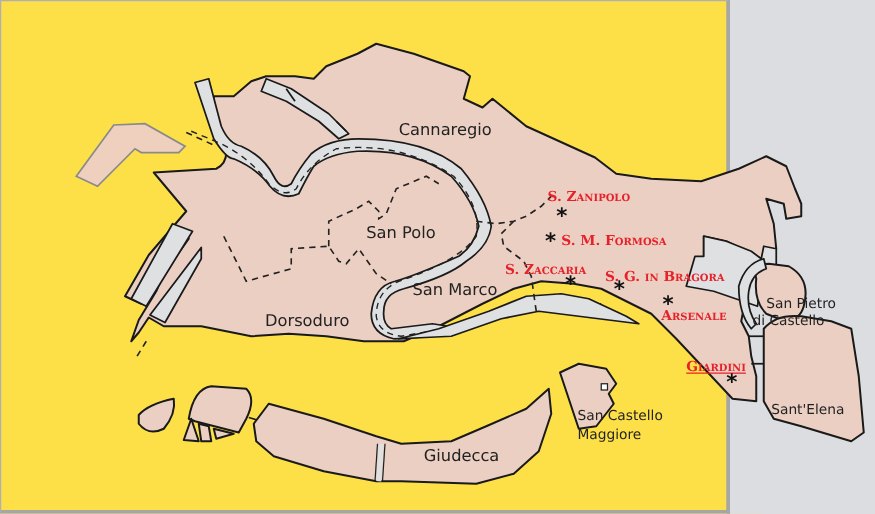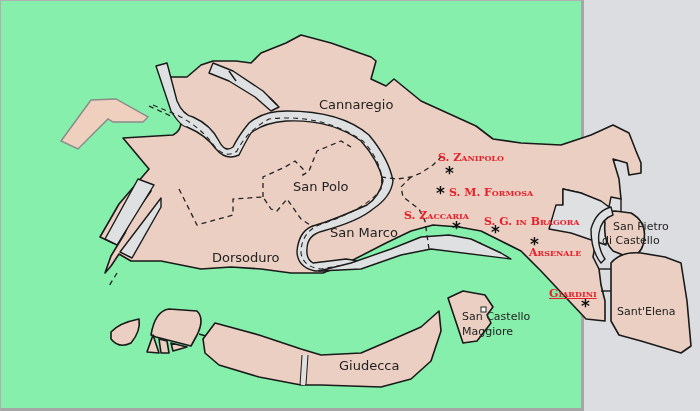--- a/index.html
+++ b/index.html
@@ -1,33 +1,33 @@
 <!DOCTYPE html>
 <html><head>
   <meta charset="utf-8">
   <style>
     html, body { margin: 0; padding: 0; background: #dcdde0; }
     body { width: 700px; height: 411px; overflow: hidden; }
     #map-root {
       position: relative; width: 584px; height: 411px;
-      background: #86efac; box-sizing: border-box;
+      background: #fde047; box-sizing: border-box;
       border: 1px solid #b0b0b0; border-right: 3px solid #a6a6a6; border-bottom: 3px solid #a6a6a6;
     }
     svg { position: absolute; left: 0; top: 0; }
     .land { fill: #ebcfc2; stroke: #1a1a1a; stroke-width: 1.6; stroke-linejoin: round; }
     .land-ghost { fill: #efcfbd; stroke: #8a8a8a; stroke-width: 1.4; }
     .canal { fill: #dfe0e2; stroke: #1a1a1a; stroke-width: 1.4; stroke-linejoin: round; }
     .canal-dash { fill: none; stroke: #222; stroke-width: 1.1; stroke-dasharray: 5 4; }
     .boundary { fill: none; stroke: #222; stroke-width: 1.3; stroke-dasharray: 5 4; }
     .bridge { stroke: #1a1a1a; stroke-width: 1.4; }
     .lbl {
       position: absolute; font-family: "DejaVu Sans", sans-serif; color: #222;
       font-size: 13px; white-space: nowrap; line-height: 1.15;
     }
-    .lbl.small { font-size: 11px; }
+    .lbl.small { font-size: 11px; margin-top: 16px; }
     .lbl.castello {
       font-family: "Liberation Sans", sans-serif; font-weight: bold; font-size: 19px;
       font-variant: small-caps; letter-spacing: 0.5px; color: #111;
     }
     .poi {
       position: absolute; font-family: "DejaVu Serif", serif; font-variant: small-caps;
       font-size: 11px; font-weight: bold; white-space: nowrap; line-height: 1;
     }
     .star {
       position: absolute; font-family: "DejaVu Sans", sans-serif; font-size: 17px;

